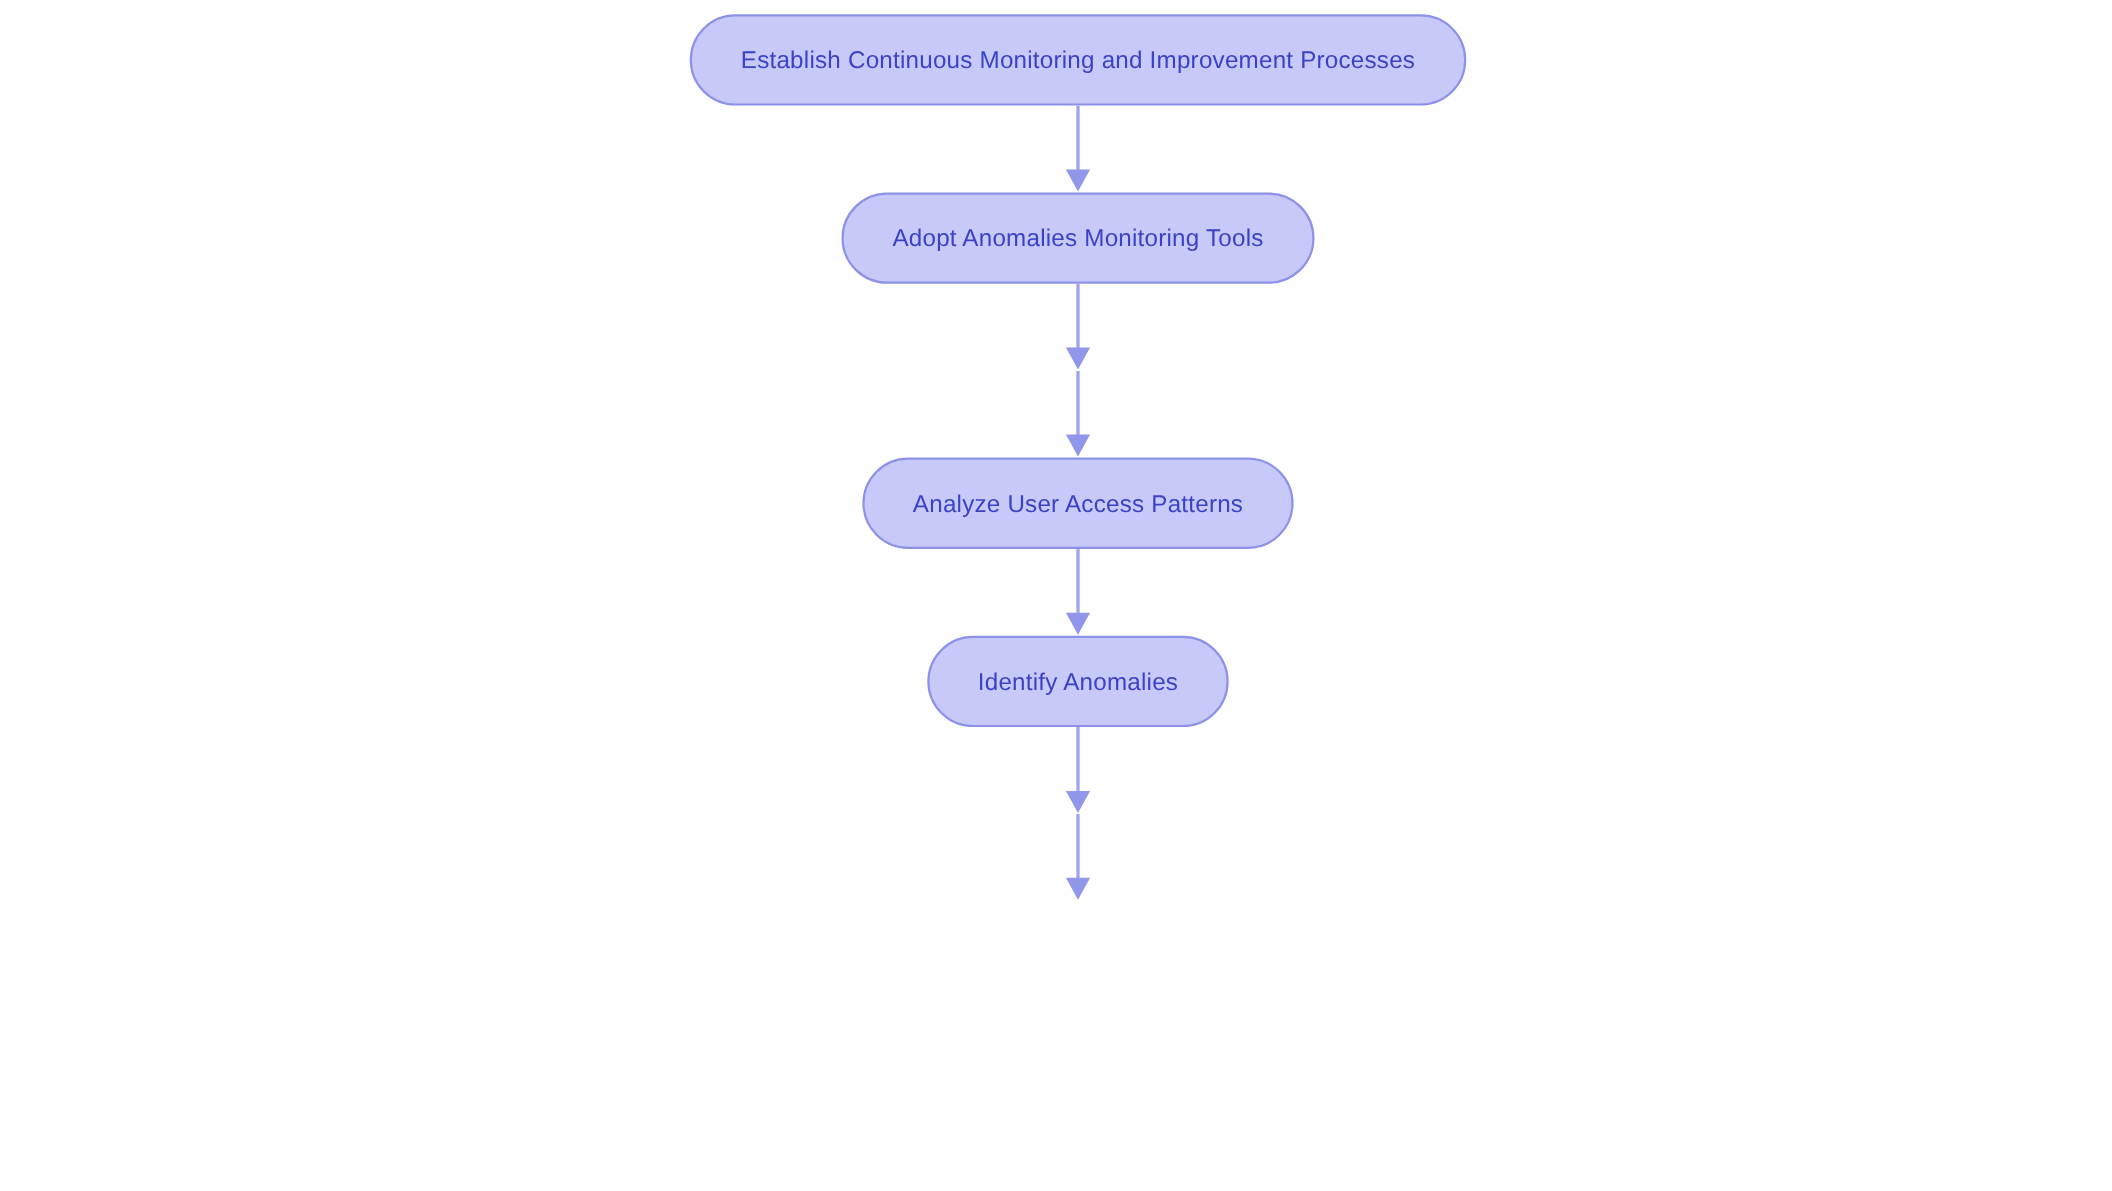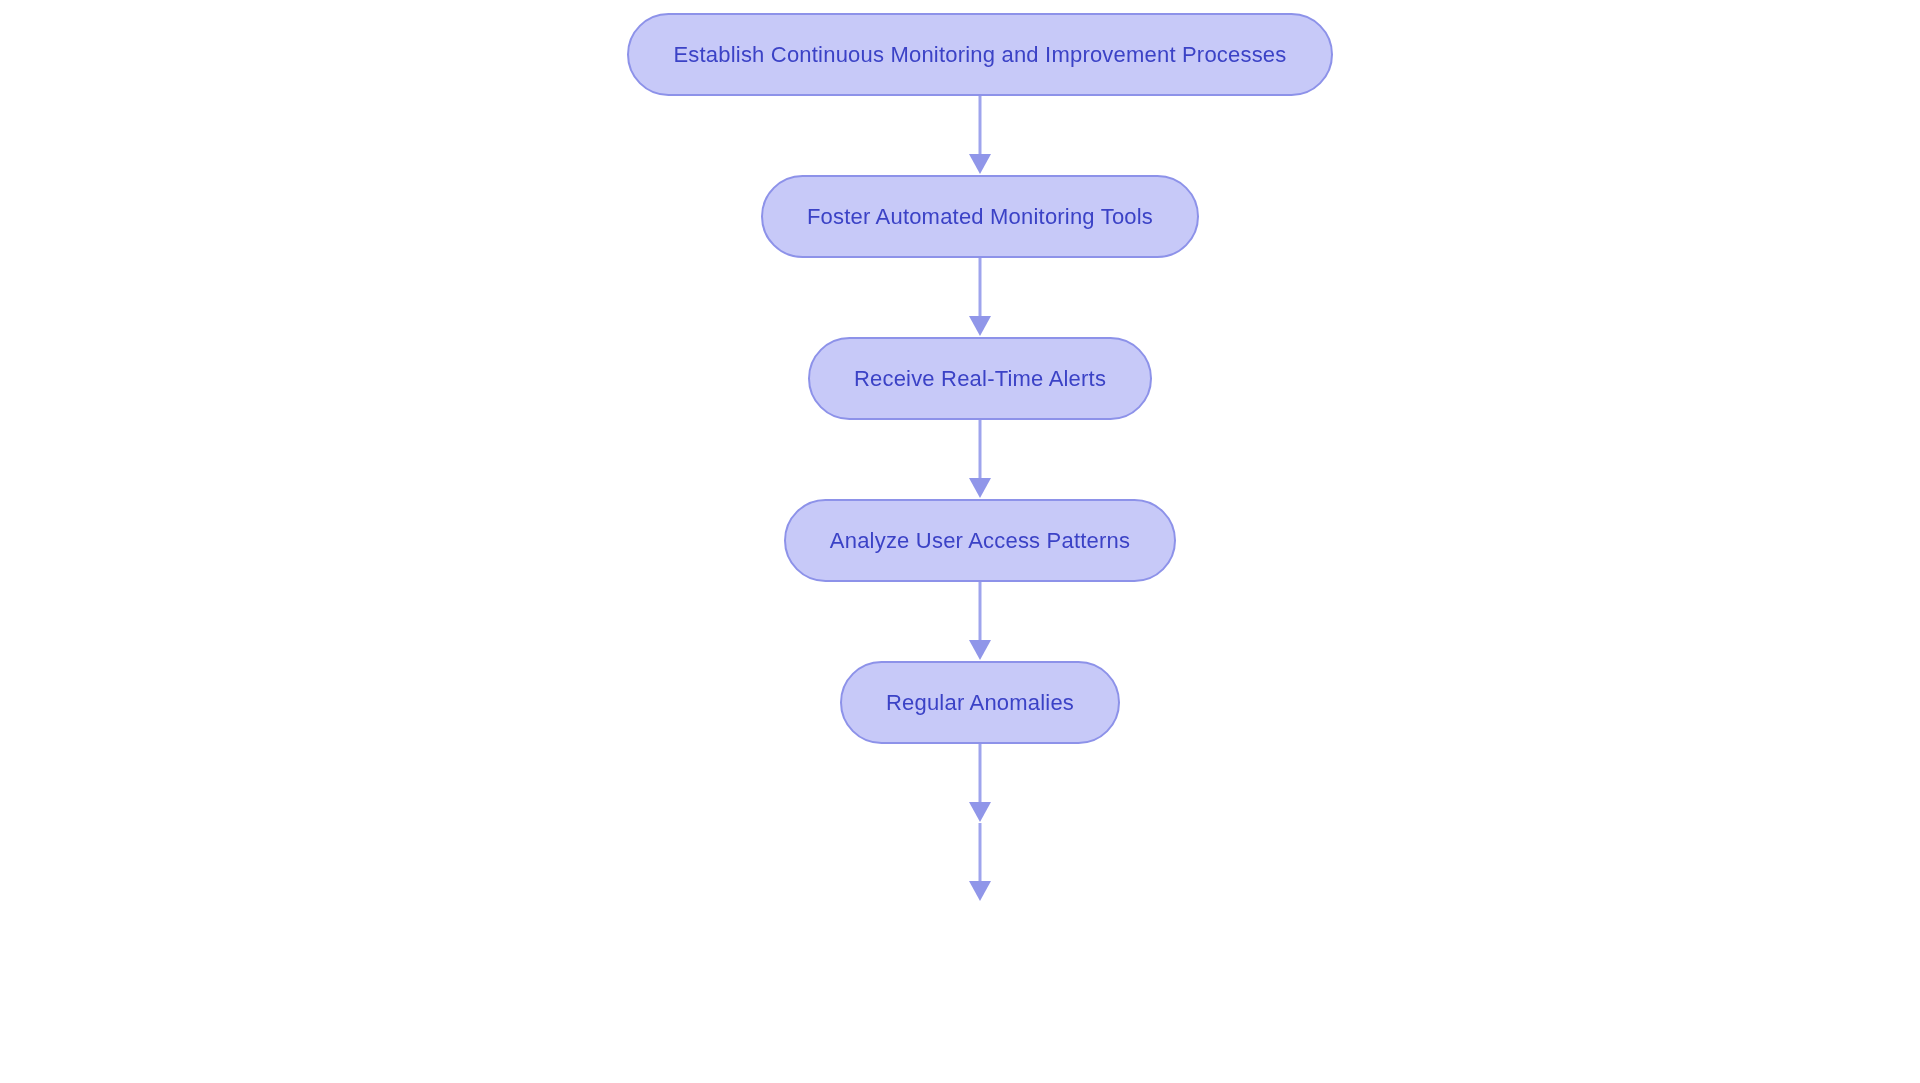--- a/index.html
+++ b/index.html
@@ -61,54 +61,51 @@
   </div>
 
   <div class="connector">
     <svg width="26" height="79" viewBox="0 0 26 79" aria-hidden="true">
       <line class="arrow-line" x1="13" y1="0" x2="13" y2="60" stroke-width="3" stroke="#9ea4ed"></line>
       <polygon class="arrow-head" points="2,58 24,58 13,78" fill="#9096e9"></polygon>
     </svg>
   </div>
 
   <div class="node">
-    <span class="node-label">Foster Automated Monitoring Tools</span>
+    <span class="node-label">Adopt Anomalies Monitoring Tools</span>
   </div>
 
   <div class="connector">
     <svg width="26" height="79" viewBox="0 0 26 79" aria-hidden="true">
       <line class="arrow-line" x1="13" y1="0" x2="13" y2="60" stroke-width="3" stroke="#9ea4ed"></line>
       <polygon class="arrow-head" points="2,58 24,58 13,78" fill="#9096e9"></polygon>
     </svg>
   </div>
 
-  <div class="node">
-    <span class="node-label">Receive Real-Time Alerts</span>
-  </div>
 
   <div class="connector">
     <svg width="26" height="79" viewBox="0 0 26 79" aria-hidden="true">
       <line class="arrow-line" x1="13" y1="0" x2="13" y2="60" stroke-width="3" stroke="#9ea4ed"></line>
       <polygon class="arrow-head" points="2,58 24,58 13,78" fill="#9096e9"></polygon>
     </svg>
   </div>
 
   <div class="node">
     <span class="node-label">Analyze User Access Patterns</span>
   </div>
 
   <div class="connector">
     <svg width="26" height="79" viewBox="0 0 26 79" aria-hidden="true">
       <line class="arrow-line" x1="13" y1="0" x2="13" y2="60" stroke-width="3" stroke="#9ea4ed"></line>
       <polygon class="arrow-head" points="2,58 24,58 13,78" fill="#9096e9"></polygon>
     </svg>
   </div>
 
   <div class="node">
-    <span class="node-label">Regular Anomalies</span>
+    <span class="node-label">Identify Anomalies</span>
   </div>
 
   <div class="connector">
     <svg width="26" height="79" viewBox="0 0 26 79" aria-hidden="true">
       <line class="arrow-line" x1="13" y1="0" x2="13" y2="60" stroke-width="3" stroke="#9ea4ed"></line>
       <polygon class="arrow-head" points="2,58 24,58 13,78" fill="#9096e9"></polygon>
     </svg>
   </div>
 
 

